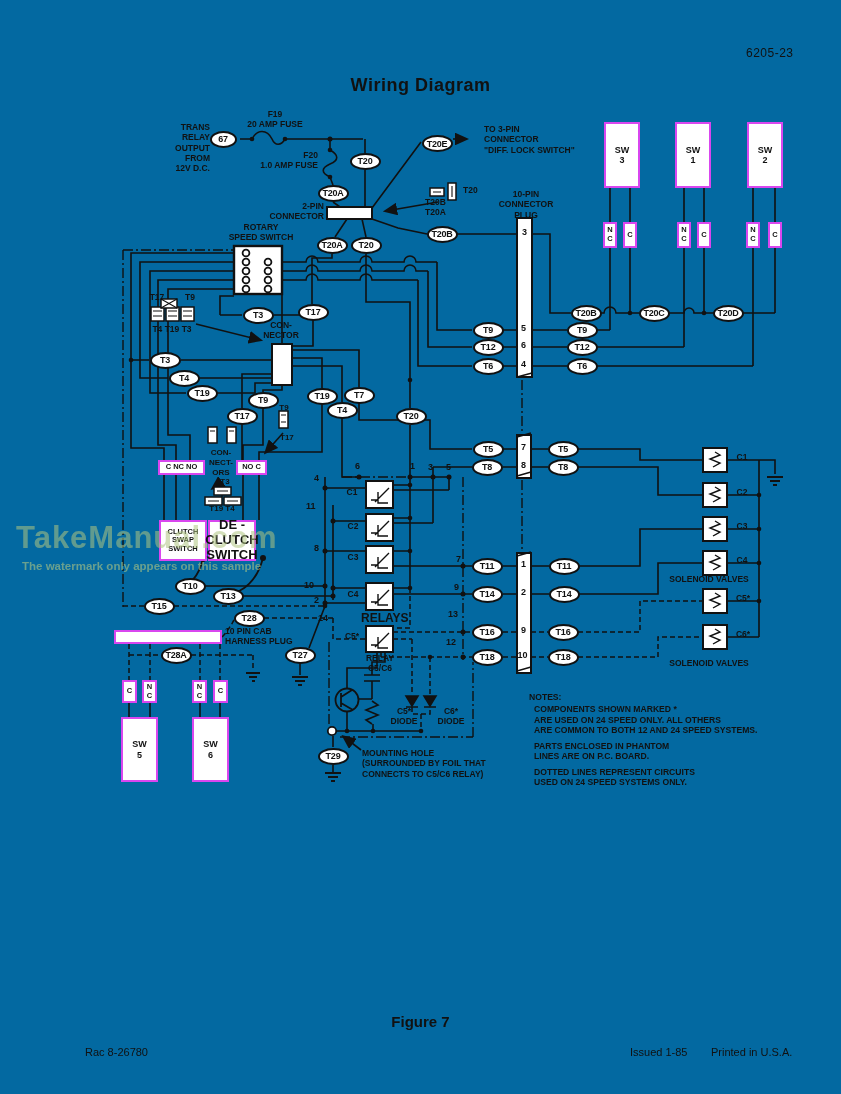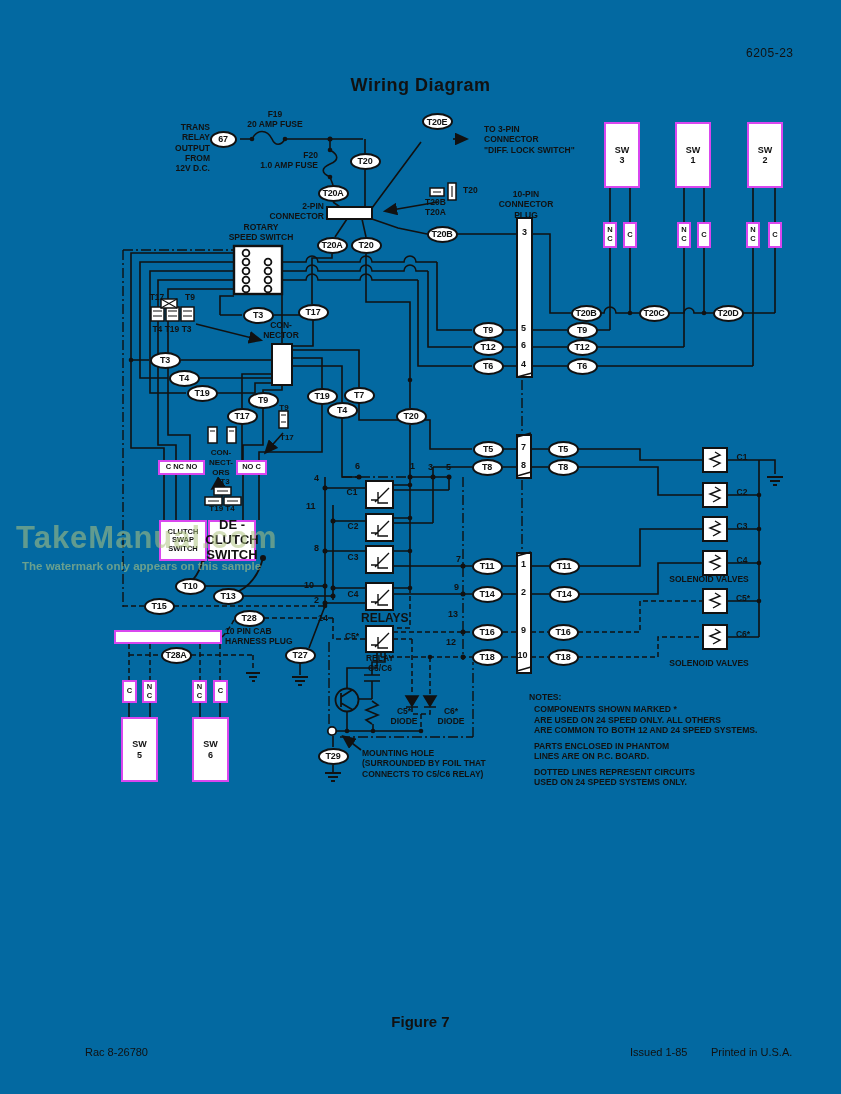--- a/index.html
+++ b/index.html
@@ -244,21 +244,21 @@
         <circle cx="759" cy="601" r="2.3"></circle>
       <circle cx="347" cy="731" r="2.3"></circle>
         <circle cx="373" cy="731" r="2.3"></circle>
         <circle cx="421" cy="731" r="2.3"></circle>
         <circle cx="430" cy="657" r="2.3"></circle>
     </g>
   </svg>
 
   <div id="terminal-layer">
       <div class="oval" style="left: 209.5px; top: 130.5px; width: 23px; height: 13px;">67</div>
-      <div class="oval" style="left: 421.5px; top: 113px; width: 27px; height: 13px;">T20E</div>
+      <div class="oval" style="left: 421.5px; top: 135px; width: 27px; height: 13px;">T20E</div>
       <div class="oval" style="left: 349.5px; top: 152.5px; width: 27px; height: 13px;">T20</div>
       <div class="oval" style="left: 317.5px; top: 184.5px; width: 27px; height: 13px;">T20A</div>
       <div class="oval" style="left: 316.5px; top: 236.5px; width: 27px; height: 13px;">T20A</div>
       <div class="oval" style="left: 350.5px; top: 236.5px; width: 27px; height: 13px;">T20</div>
       <div class="oval" style="left: 426.5px; top: 225.5px; width: 27px; height: 13px;">T20B</div>
       <div class="oval" style="left: 242.5px; top: 306.5px; width: 27px; height: 13px;">T3</div>
       <div class="oval" style="left: 297.5px; top: 303.5px; width: 27px; height: 13px;">T17</div>
       <div class="oval" style="left: 149.5px; top: 351.5px; width: 27px; height: 13px;">T3</div>
       <div class="oval" style="left: 168.5px; top: 369.5px; width: 27px; height: 13px;">T4</div>
       <div class="oval" style="left: 186.5px; top: 384.5px; width: 27px; height: 13px;">T19</div>

